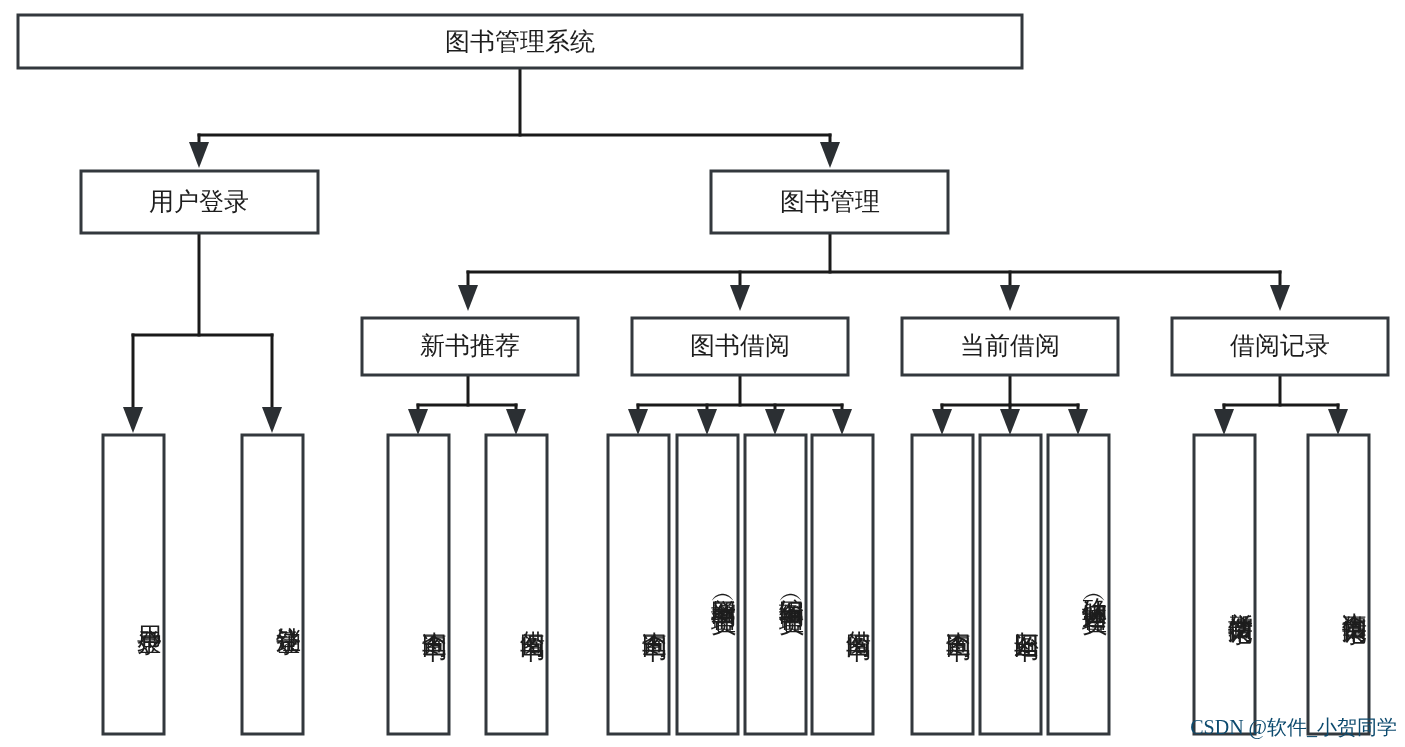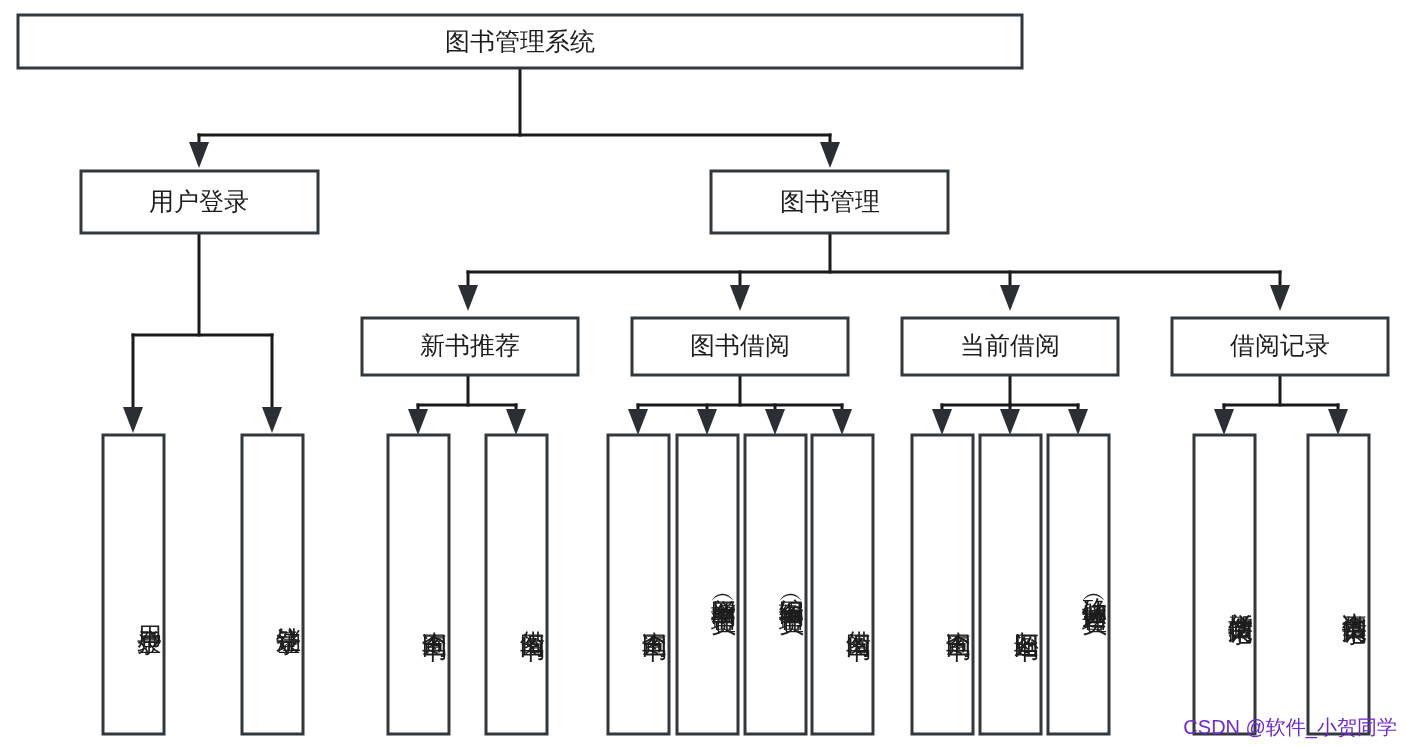--- a/index.html
+++ b/index.html
@@ -59,23 +59,23 @@
     white-space: nowrap;
     display: flex;
     align-items: flex-start;
     justify-content: center;
     pointer-events: none;
   }
   .watermark {
     position: absolute;
     right: 8px;
     bottom: 6px;
-    font-family: Liberation Sans, sans-serif;
+    font-family: Liberation Serif, serif;
     font-size: 20px;
-    color: #6d28d9;
+    color: #0c4a6e;
     white-space: nowrap;
     user-select: none;
   }
 </style>
 </head>
 <body>
 
 <div id="diagram-root">
 
   <svg id="tree-svg" viewBox="0 0 1405 747" xmlns="http://www.w3.org/2000/svg">

